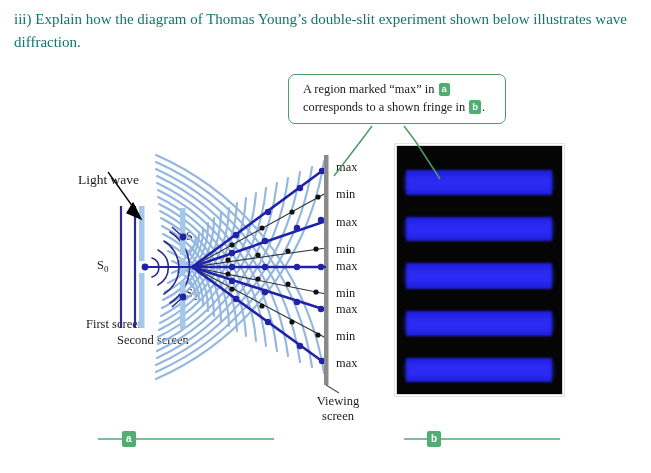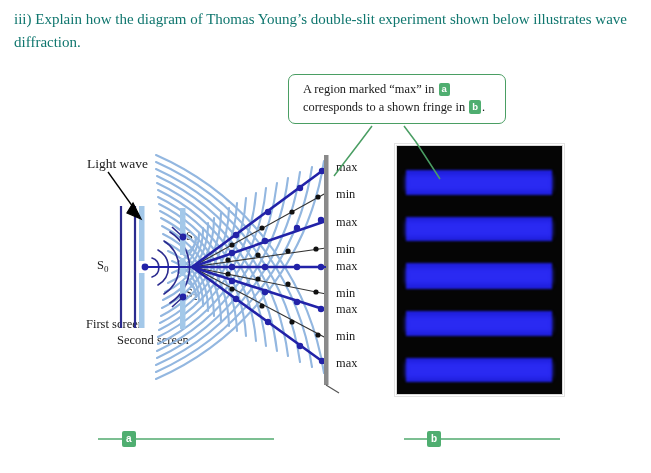--- a/index.html
+++ b/index.html
@@ -68,21 +68,21 @@
     margin: 0 1px;
   }
 
   
   .diag-label {
     position: absolute;
     font-family: "Liberation Serif", serif;
     color: #1a1a1a;
     white-space: nowrap;
   }
-  #label-light-wave { left: 78px; top: 96px; font-size: 13.5px; margin-left: 9px; }
+  #label-light-wave { left: 78px; top: 112px; font-size: 13.5px; }
   #label-first-screen { left: 86px; top: 257px; font-size: 12.5px; }
   #label-second-screen { left: 117px; top: 273px; font-size: 12.5px; }
   #label-s0 { left: 97px; top: 198px; font-size: 12.5px; }
   #label-s1 { left: 186px; top: 169px; font-size: 12.5px; }
   #label-s2 { left: 186px; top: 226px; font-size: 12.5px; }
   #label-viewing-screen {
     left: 306px; top: 334px;
     font-size: 12.5px;
     line-height: 1.22;
     text-align: center;
@@ -352,20 +352,21 @@
   </div>
 
   <div class="diag-label" id="label-s1">
     <span>S</span><span class="sub">1</span>
   </div>
 
   <div class="diag-label" id="label-s2">
     <span>S</span><span class="sub">2</span>
   </div>
 
+  <div class="diag-label" id="label-viewing-screen">Viewing screen</div>
 
   <div id="fringe-label-container">
       <div class="fringe-label" style="top: 100px;">max</div>
       <div class="fringe-label" style="top: 127px;">min</div>
       <div class="fringe-label" style="top: 155px;">max</div>
       <div class="fringe-label" style="top: 182px;">min</div>
       <div class="fringe-label" style="top: 199px;">max</div>
       <div class="fringe-label" style="top: 226px;">min</div>
       <div class="fringe-label" style="top: 242px;">max</div>
       <div class="fringe-label" style="top: 269px;">min</div>

